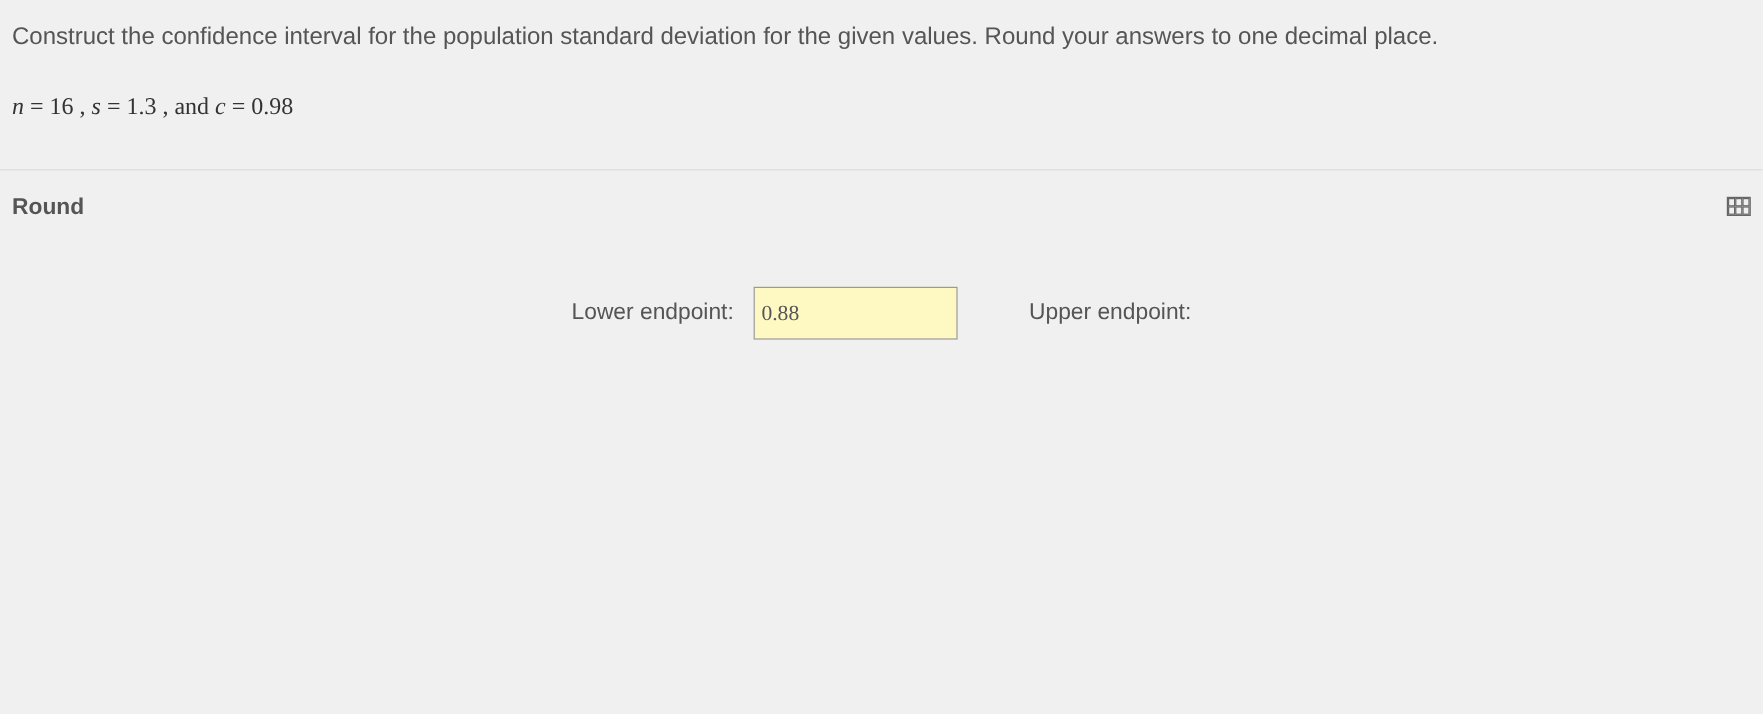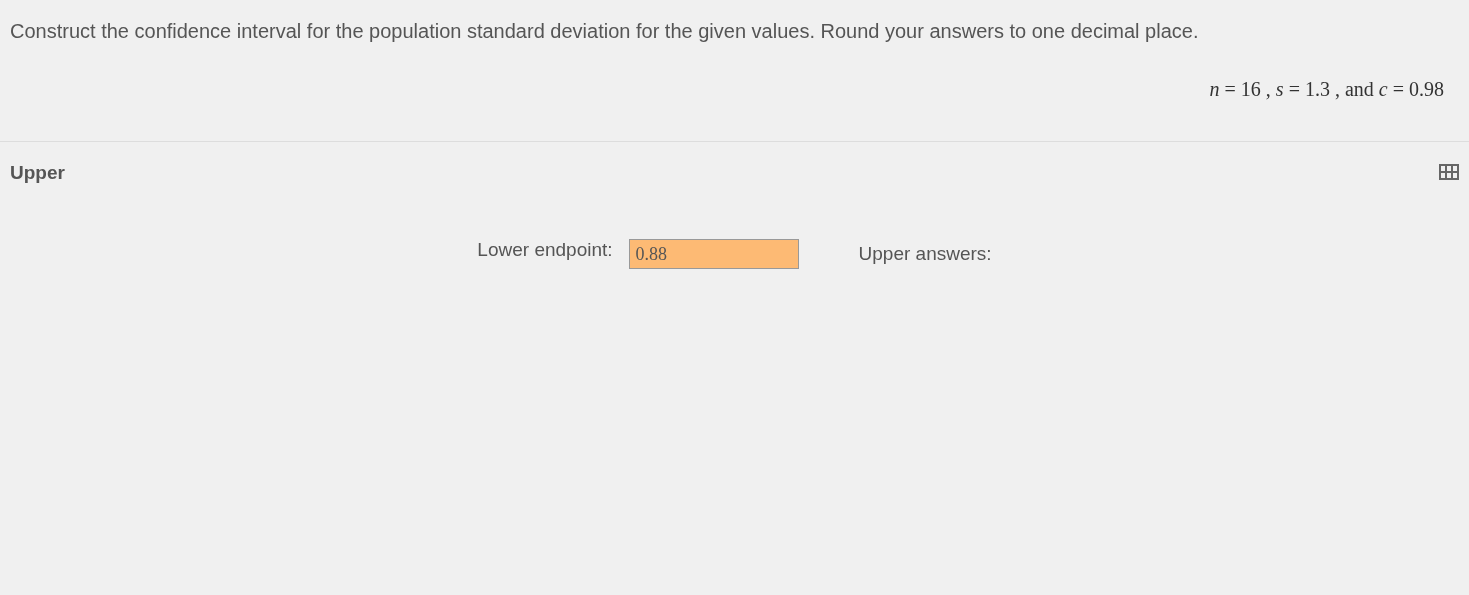--- a/index.html
+++ b/index.html
@@ -9,30 +9,30 @@
     }
     body {
       font-family: Arial, Helvetica, sans-serif;
       background: #f0f0f0;
       width: 1469px;
       height: 595px;
       color: #555;
       position: relative;
     }
     .question-section {
-      padding: 20px 25px 40px 10px;
+      padding: 20px 10px 40px 10px;
       border-bottom: 1px solid #ddd;
     }
     .question-text {
       font-size: 20px;
       color: #555;
       margin-bottom: 35px;
     }
     .given-values {
-      text-align: right;
+      text-align: left;
       font-size: 20px;
       color: #333;
       font-family: 'Times New Roman', serif;
     }
     .given-values .var {
       font-style: italic;
     }
     .answer-section {
       padding: 20px 10px;
       position: relative;
@@ -50,34 +50,34 @@
     }
     .inputs-row {
       margin-top: 55px;
       display: flex;
       justify-content: center;
       align-items: center;
       gap: 60px;
     }
     .input-group {
       display: flex;
-      align-items: flex-start;
+      align-items: center;
       gap: 16px;
     }
     .input-label {
       font-size: 19px;
       color: #555;
     }
     .endpoint-input {
       width: 170px;
-      height: 30px;
+      height: 44px;
       font-size: 18px;
       padding: 2px 6px;
       border: 1px solid #999;
-      background: #fdba74;
+      background: #fef9c3;
       color: #555;
       font-family: 'Times New Roman', serif;
     }
     .table-icon {
       position: absolute;
       right: 10px;
       top: 22px;
       width: 20px;
       height: 16px;
       border: 1px solid #666;
@@ -104,33 +104,33 @@
     <span> = </span>
     <span>1.3</span>
     <span>, and </span>
     <span class="var">c</span>
     <span> = </span>
     <span>0.98</span>
   </div>
 </div>
 
 <div class="answer-section">
-  <div class="answer-heading">Upper</div>
+  <div class="answer-heading">Round</div>
 
   <div class="table-icon">
     <div></div>
       <div></div>
       <div></div>
       <div></div>
       <div></div>
       <div></div>
   </div>
 
   <div class="inputs-row">
     <div class="input-group">
       <span class="input-label">Lower endpoint:</span>
       <input type="text" class="endpoint-input" value="0.88" style="">
     </div>
     <div class="input-group">
-      <span class="input-label">Upper answers:</span>
+      <span class="input-label">Upper endpoint:</span>
     </div>
   </div>
 </div>
 
 </body></html>

